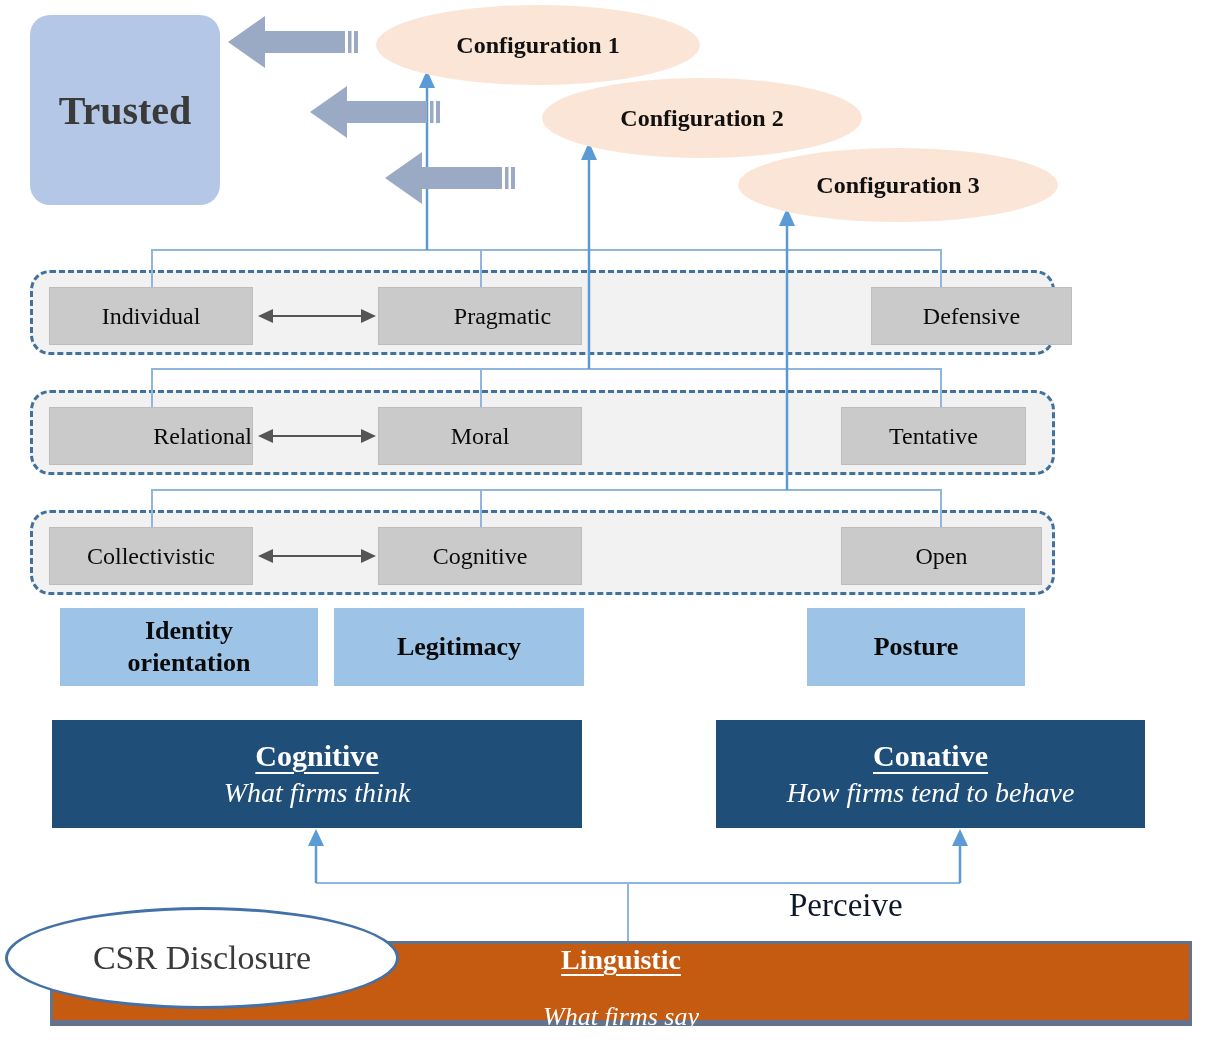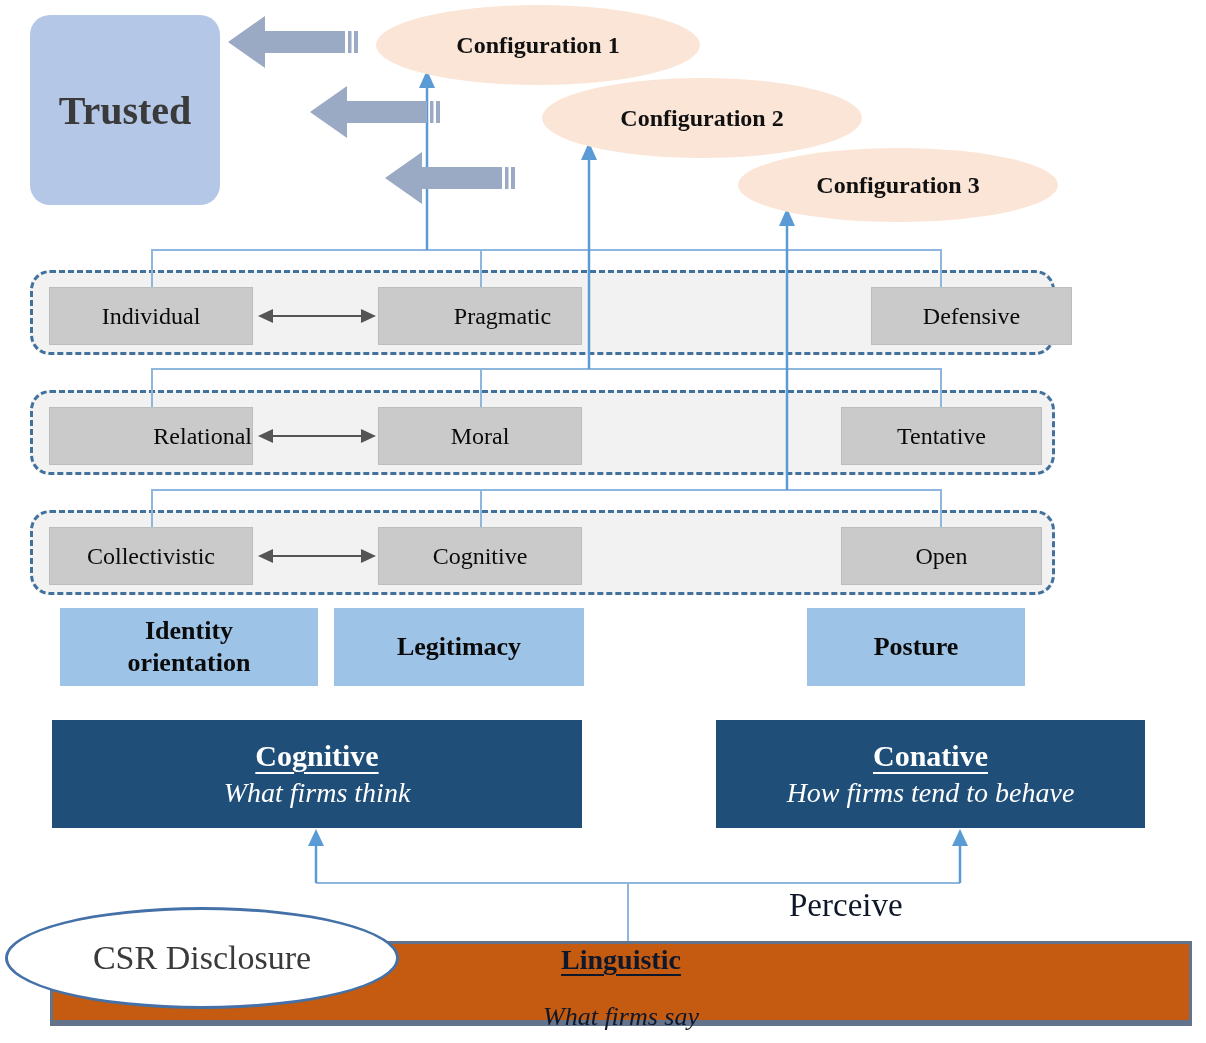--- a/index.html
+++ b/index.html
@@ -48,21 +48,21 @@
     display:flex;flex-direction:column;align-items:center;justify-content:center;
   }
   .navybox .ttl{font-size:30px;font-weight:bold;text-decoration:underline;
     text-underline-offset:6px;text-decoration-thickness:2px;}
   .navybox .sub{font-size:28px;font-style:italic;margin-top:4px;}
   .perceive{z-index:3;font-size:33px;color:#0f172a;}
   
   .orangebox{
     left:50px;top:941px;width:1142px;height:85px;background:var(--orange_fill);
     border:3px solid var(--orange_border);border-bottom-width:6px;box-sizing:border-box;
-    z-index:3;color:#0f172a;display:flex;flex-direction:column;align-items:center;justify-content:space-between;gap:24px;
+    z-index:3;color:#ffffff;display:flex;flex-direction:column;align-items:center;justify-content:space-between;gap:24px;
   }
   .orangebox .ttl{font-size:28px;font-weight:bold;text-decoration:underline;
     text-underline-offset:5px;text-decoration-thickness:2px;}
   .orangebox .sub{font-size:26px;font-style:italic;margin-top:2px;}
   .csr{
     left:5px;top:907px;width:394px;height:102px;border-radius:50%;
     background:#ffffff;border:3px solid var(--csr_border);box-sizing:border-box;
     display:flex;align-items:center;justify-content:center;z-index:4;
   }
   .csr span{font-size:34px;color:var(--text_dark);}
@@ -179,21 +179,21 @@
   <div class="abs graybox" style="left:841px;top:287px;width:201px;margin-left:30px;">
     <span>Defensive</span>
   </div>
 
   <div class="abs graybox" style="left:49px;top:407px;justify-content:flex-end;">
     <span>Relational</span>
   </div>
   <div class="abs graybox" style="left:378px;top:407px;">
     <span>Moral</span>
   </div>
-  <div class="abs graybox" style="left:841px;top:407px;width:201px;">
+  <div class="abs graybox" style="left:841px;top:407px;width:185px;">
     <span>Tentative</span>
   </div>
 
   <div class="abs graybox" style="left:49px;top:527px;">
     <span>Collectivistic</span>
   </div>
   <div class="abs graybox" style="left:378px;top:527px;">
     <span>Cognitive</span>
   </div>
   <div class="abs graybox" style="left:841px;top:527px;width:201px;">

